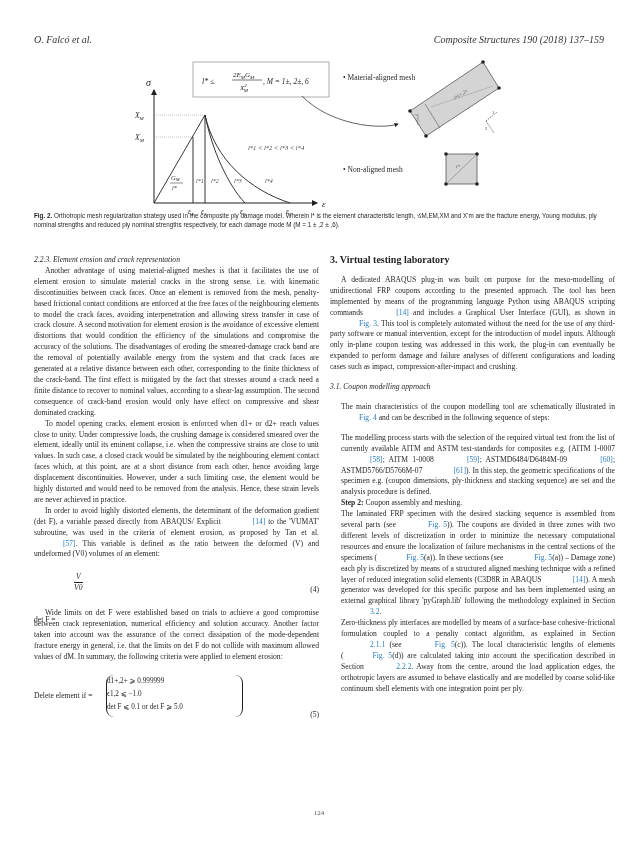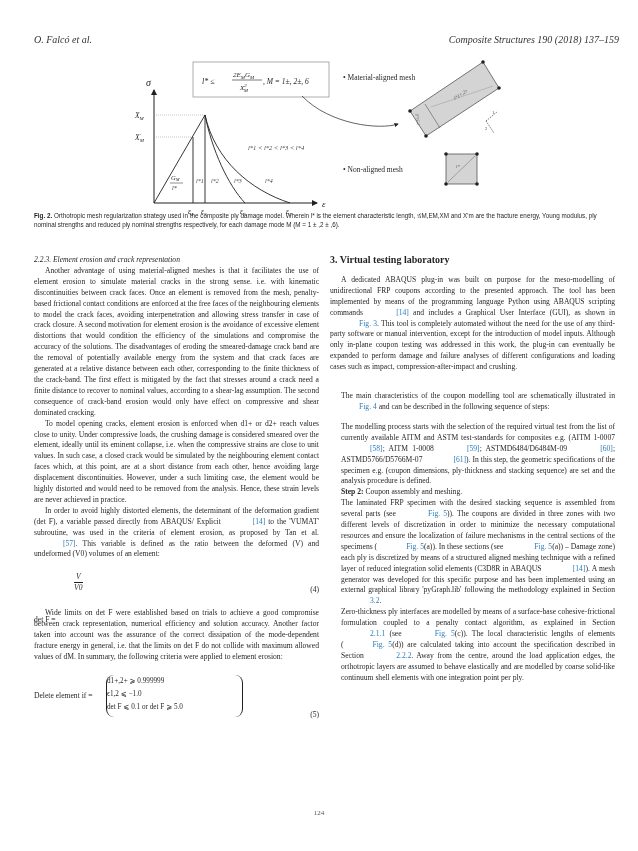--- a/index.html
+++ b/index.html
@@ -1,20 +1,20 @@
 <!DOCTYPE html>
 <html><head>
 <meta charset="utf-8">
 <style>
   html, body { margin:0; padding:0; background:#ffffff; }
   body { width:638px; height:851px; position:relative; overflow:hidden;
          font-family:"Liberation Serif", "DejaVu Serif", serif; color:#231f20; }
   .running { position:absolute; top:34px; font-size:10px; font-style:italic; color:#333; }
   #run-left { left:34px; }
-  #run-right { right:19px; text-align:center; }
+  #run-right { right:34px; text-align:center; }
   #figure { position:absolute; left:0; top:52px; width:638px; height:165px; }
   .caption { position:absolute; left:34px; top:211px; width:570px; font-size:6.3px; line-height:9px; color:#231f20;
              font-family:"Liberation Sans", sans-serif; }
   .caption b { font-weight:bold; }
   .col { position:absolute; top:255px; width:285px; font-size:7.6px; line-height:10.9px; text-align:justify; }
   #col-left { left:34px; }
   #col-right { left:330px; }
   .col p { margin:0; text-indent:11px; }
   .col p.noindent { text-indent:0; }
   .sec-title-italic { font-style:italic; margin:0 0 0 0; }
@@ -157,20 +157,21 @@
     </div>
     <span class="eqnum">(5)</span>
   </div>
 </div>
 
 <div class="col" id="col-right">
   <p class="noindent sec-title-bold">3. Virtual testing laboratory</p>
   <div style="height:9px"></div>
   <p><span>A dedicated ABAQUS plug-in was built on purpose for the meso-modelling of unidirectional FRP coupons according to the presented approach. The tool has been implemented by means of the programming language Python using ABAQUS scripting commands </span><a class="link">[14]</a><span> and includes a Graphical User Interface (GUI), as shown in </span><a class="link">Fig. 3</a><span>. This tool is completely automated without the need for the use of any third-party software or manual intervention, except for the introduction of model inputs. Although only in-plane coupon testing was addressed in this work, the plug-in can eventually be expanded to perform damage and failure analyses of different configurations and loading cases such as impact, compression-after-impact and crushing.</span></p>
   <div style="height:9px"></div>
+  <p class="noindent sec-title-italic">3.1. Coupon modelling approach</p>
   <div style="height:9px"></div>
   <p><span>The main characteristics of the coupon modelling tool are schematically illustrated in </span><a class="link">Fig. 4</a><span> and can be described in the following sequence of steps:</span></p>
   <div style="height:9px"></div>
   <div class="steps">
     <p><span>The modelling process starts with the selection of the required virtual test from the list of currently available AITM and ASTM test-standards for composites e.g. (AITM 1-0007 </span><a class="link">[58]</a><span>; AITM 1-0008 </span><a class="link">[59]</a><span>; ASTMD6484/D6484M-09 </span><a class="link">[60]</a><span>; ASTMD5766/D5766M-07 </span><a class="link">[61]</a><span>). In this step, the geometric specifications of the specimen e.g. (coupon dimensions, ply-thickness and stacking sequence) are set and the analysis procedure is defined.</span></p>
     <p><b>Step 2:</b><span> Coupon assembly and meshing.</span></p>
     <p><span>The laminated FRP specimen with the desired stacking sequence is assembled from several parts (see </span><a class="link">Fig. 5</a><span>)). The coupons are divided in three zones with two different levels of discretization in order to minimize the necessary computational resources and ensure the localization of failure mechanisms in the central sections of the specimens (</span><a class="link">Fig. 5</a><span>(a)). In these sections (see </span><a class="link">Fig. 5</a><span>(a)) – Damage zone) each ply is discretized by means of a structured aligned meshing technique with a refined layer of reduced integration solid elements (C3D8R in ABAQUS </span><a class="link">[14]</a><span>). A mesh generator was developed for this specific purpose and has been implemented using an external graphical library 'pyGraph.lib' following the methodology explained in Section </span><a class="link">3.2</a><span>.</span></p>
     <p><span>Zero-thickness ply interfaces are modelled by means of a surface-base cohesive-frictional formulation coupled to a penalty contact algorithm, as explained in Section </span><a class="link">2.1.1</a><span> (see </span><a class="link">Fig. 5</a><span>(c)). The local characteristic lengths of elements (</span><a class="link">Fig. 5</a><span>(d)) are calculated taking into account the specification described in Section </span><a class="link">2.2.2</a><span>. Away from the centre, around the load application edges, the orthotropic layers are assumed to behave elastically and are modelled by coarse solid-like continuum shell elements with one integration point per ply.</span></p>
   </div>
 </div>

